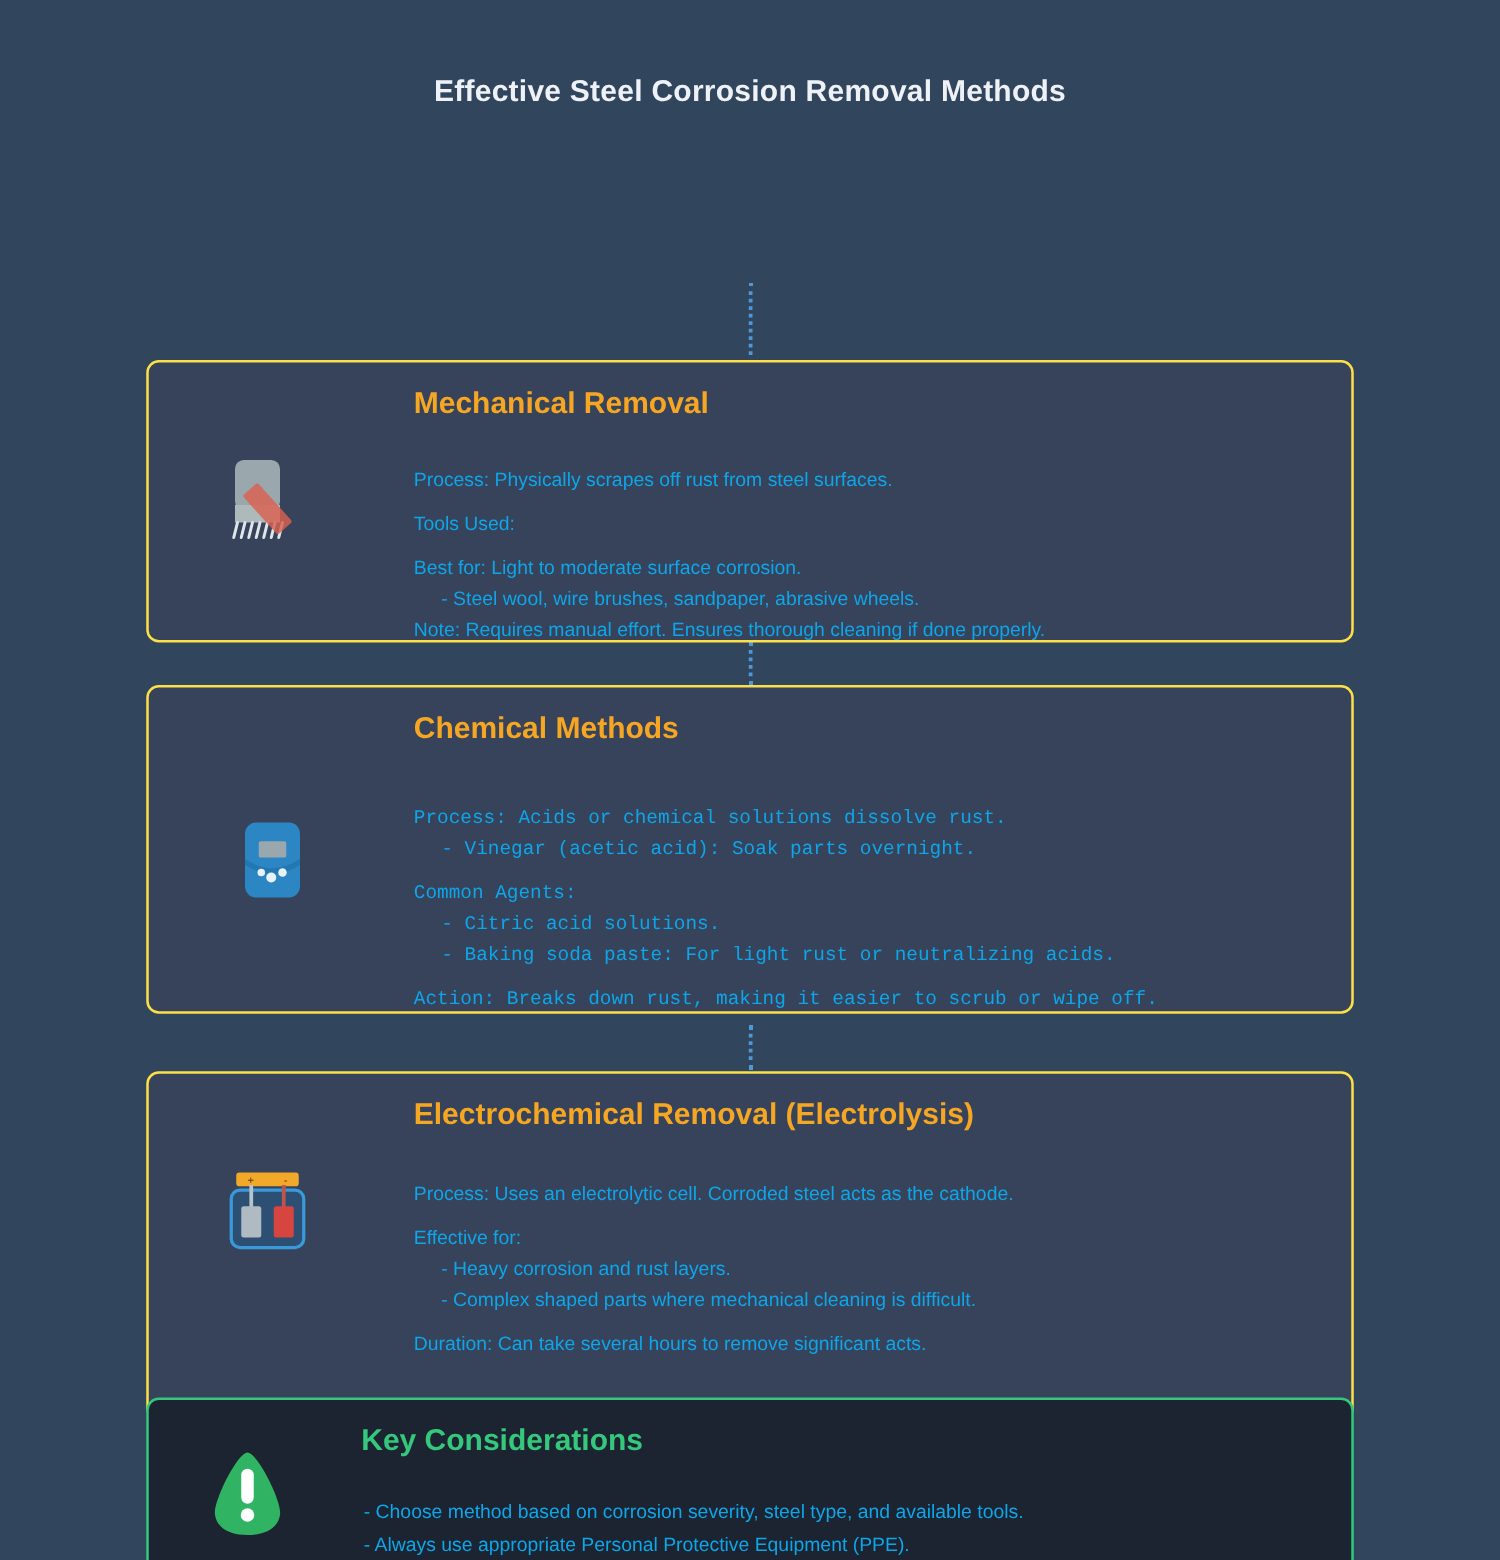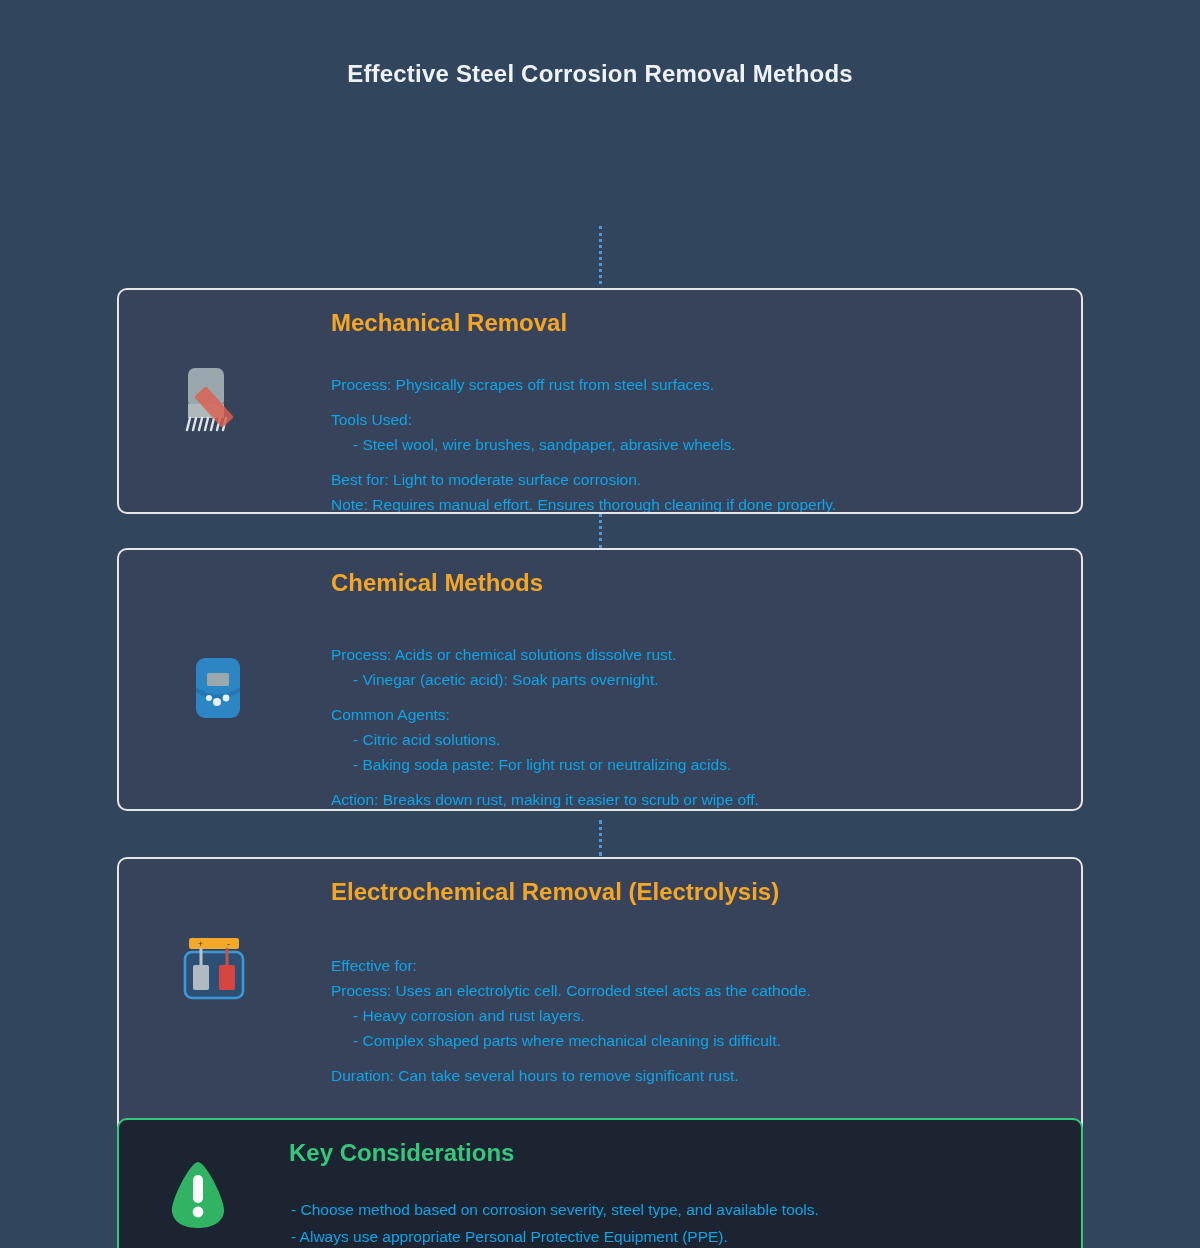--- a/index.html
+++ b/index.html
@@ -42,21 +42,21 @@
   .conn-0 { top: 130px;  height: 58px; }
   .conn-1 { top: 417px;  height: 36px; }
   .conn-2 { top: 724px;  height: 36px; }
   .conn-3 { top: 984px;  height: 36px; }
 
   .card {
     position: absolute;
     left: 117px;
     width: 966px;
     box-sizing: border-box;
-    border: 2px solid #e5e5e5;
+    border: 2px solid #fde047;
     border-radius: 10px;
     background: #36435a;
     overflow: hidden;
   }
   .card.theme-green {
     border-color: #35c77c;
     background: #1b2430;
   }
 
   .card-0 { top: 192px; height: 226px; }
@@ -98,21 +98,21 @@
   .line {
     color: #0ea5e9;
     font-size: 15.5px;
     line-height: 25px;
     white-space: nowrap;
   }
   .line.gap-top { margin-top: 10px; }
   .line.indent { padding-left: 22px; }
 
   .body-0 { padding-top: 34px; }
-  .body-1 { padding-top: 44px; }
+  .body-1 { padding-top: 44px; font-family: Liberation Mono, monospace; }
   .body-2 { padding-top: 36px; }
   .body-3 { padding-top: 28px; }
 
   .theme-green .line { line-height: 27px; }
 </style>
 </head>
 <body>
 
 <h1 class="page-title">Effective Steel Corrosion Removal Methods</h1>
 
@@ -121,46 +121,46 @@
   <div class="connector conn-0"></div>
   <div class="connector conn-1"></div>
   <div class="connector conn-2"></div>
   <div class="connector conn-3"></div>
 
   <div class="card card-0">
     <h2 class="card-title">Mechanical Removal</h2>
     <div class="card-body body-0">
       <div class="line">Process: Physically scrapes off rust from steel surfaces.</div>
       <div class="line gap-top">Tools Used:</div>
+      <div class="line gap-top">Best for: Light to moderate surface corrosion.</div>
       <div class="line indent">- Steel wool, wire brushes, sandpaper, abrasive wheels.</div>
-      <div class="line gap-top">Best for: Light to moderate surface corrosion.</div>
       <div class="line">Note: Requires manual effort. Ensures thorough cleaning if done properly.</div>
     </div>
   </div>
 
   <div class="card card-1">
     <h2 class="card-title">Chemical Methods</h2>
     <div class="card-body body-1">
       <div class="line">Process: Acids or chemical solutions dissolve rust.</div>
       <div class="line indent">- Vinegar (acetic acid): Soak parts overnight.</div>
       <div class="line gap-top">Common Agents:</div>
       <div class="line indent">- Citric acid solutions.</div>
       <div class="line indent">- Baking soda paste: For light rust or neutralizing acids.</div>
       <div class="line gap-top">Action: Breaks down rust, making it easier to scrub or wipe off.</div>
     </div>
   </div>
 
   <div class="card card-2">
     <h2 class="card-title">Electrochemical Removal (Electrolysis)</h2>
     <div class="card-body body-2">
+      <div class="line">Process: Uses an electrolytic cell. Corroded steel acts as the cathode.</div>
       <div class="line gap-top">Effective for:</div>
-      <div class="line">Process: Uses an electrolytic cell. Corroded steel acts as the cathode.</div>
       <div class="line indent">- Heavy corrosion and rust layers.</div>
       <div class="line indent">- Complex shaped parts where mechanical cleaning is difficult.</div>
-      <div class="line gap-top">Duration: Can take several hours to remove significant rust.</div>
+      <div class="line gap-top">Duration: Can take several hours to remove significant acts.</div>
     </div>
   </div>
 
   <div class="card card-3 theme-green">
     <h2 class="card-title">Key Considerations</h2>
     <div class="card-body body-3">
       <div class="line">- Choose method based on corrosion severity, steel type, and available tools.</div>
       <div class="line">- Always use appropriate Personal Protective Equipment (PPE).</div>
       <div class="line">- Ensure proper ventilation and safe disposal of chemical waste.</div>
     </div>

